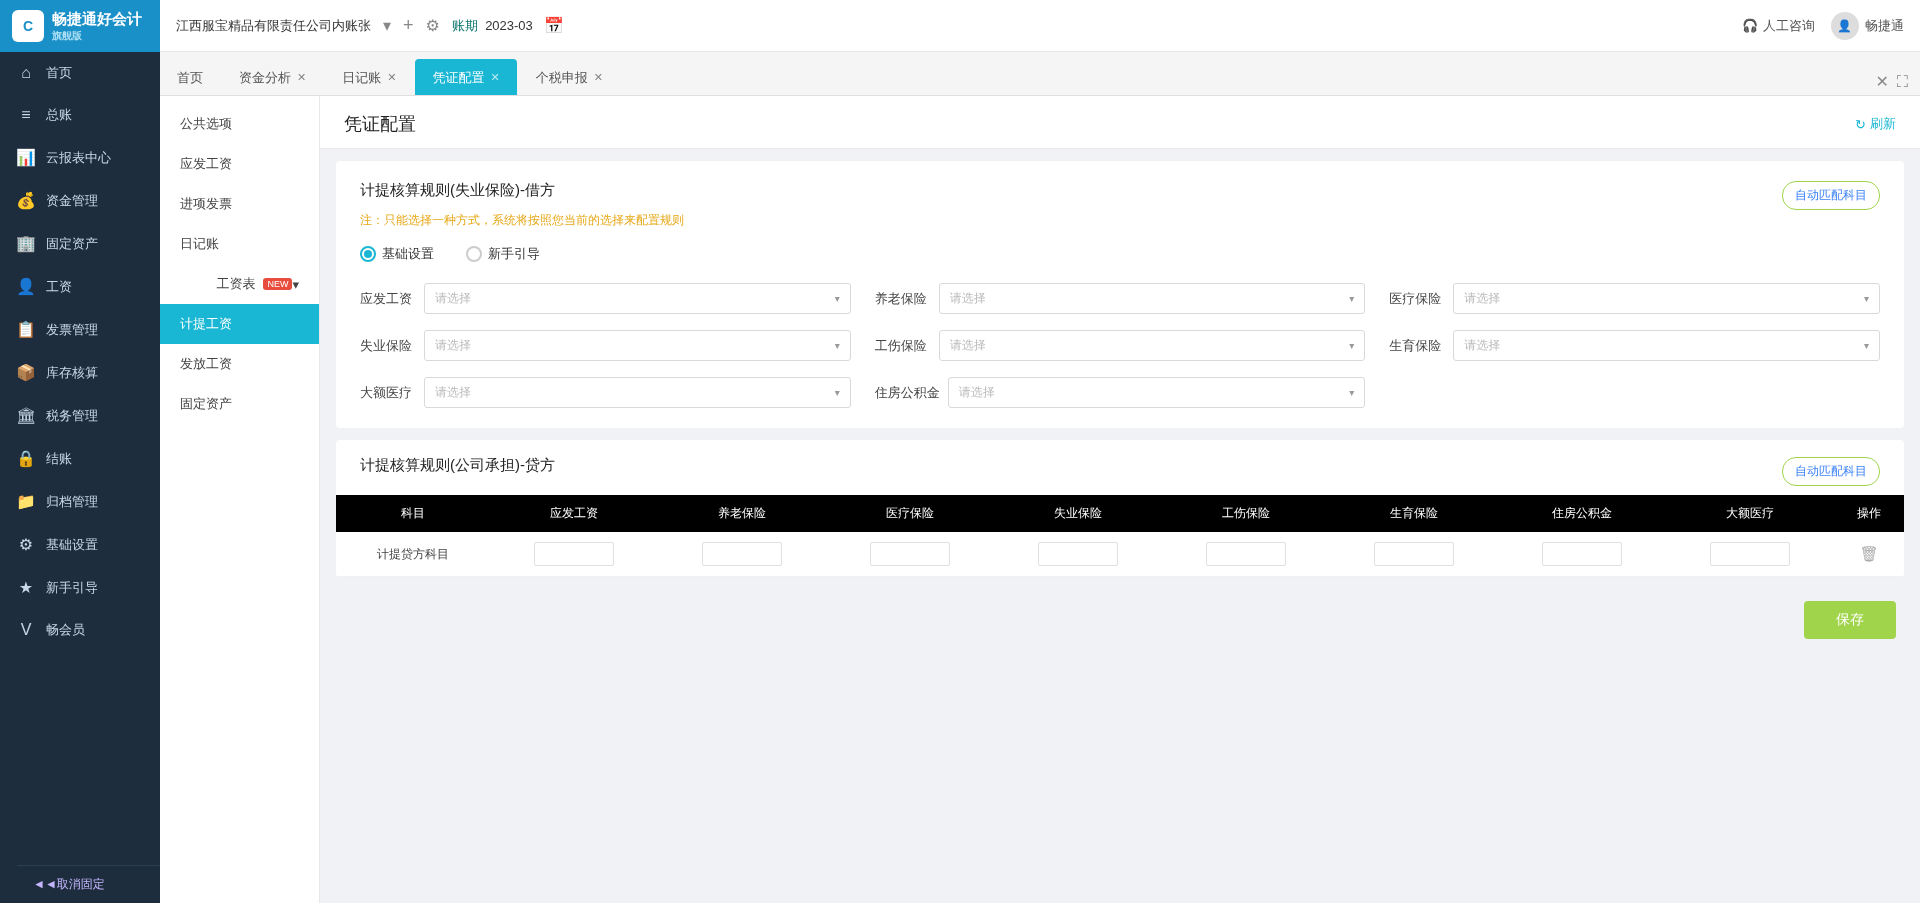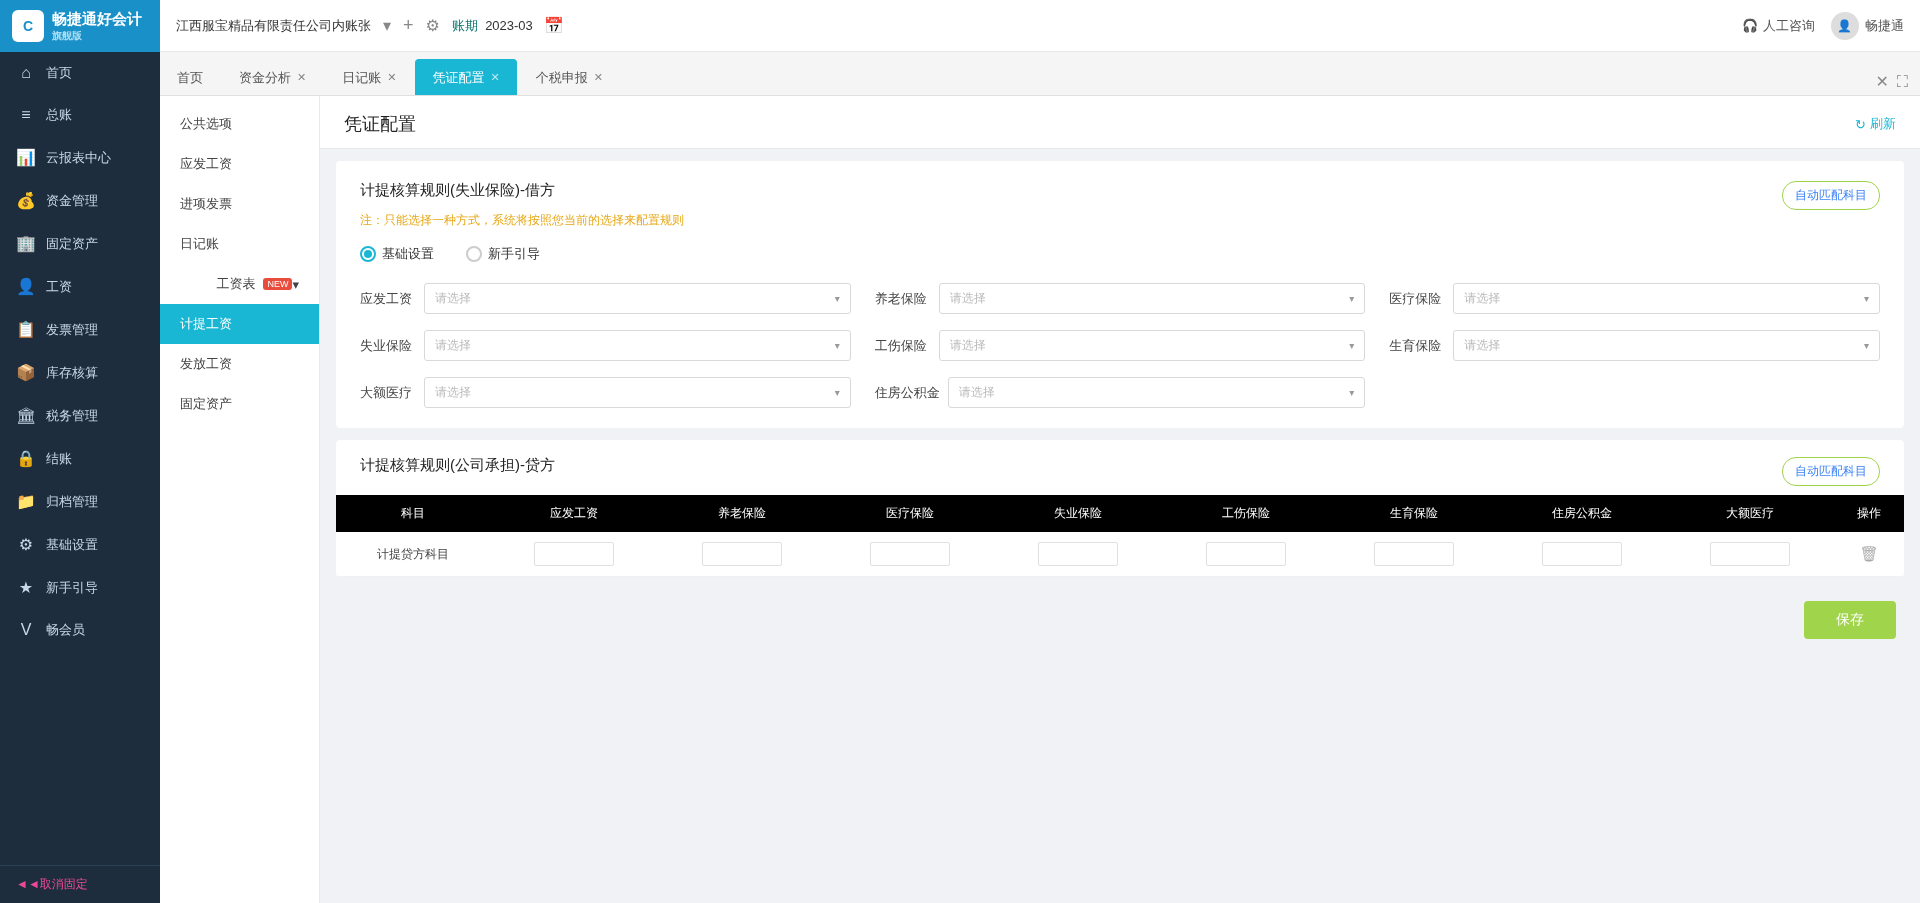--- a/index.html
+++ b/index.html
@@ -46,23 +46,24 @@
       cursor: pointer;
       color: #c8d8e8;
       font-size: 13px;
       transition: background 0.2s;
     }
     .sidebar-item .icon { font-size: 16px; width: 20px; text-align: center; }
     .sidebar-bottom {
       padding: 10px 16px;
       border-top: 1px solid #2a3f54;
       cursor: pointer;
-      color: #ec4899;
+      color: #c4b5fd;
       display: flex; gap: 8px;
       font-size: 12px;
+      margin-left: 17px;
     }
 
     
     .main { flex: 1; display: flex; flex-direction: column; overflow: hidden; }
 
     
     .topbar {
       height: 52px;
       background: white;
       border-bottom: 1px solid #e8e8e8;

